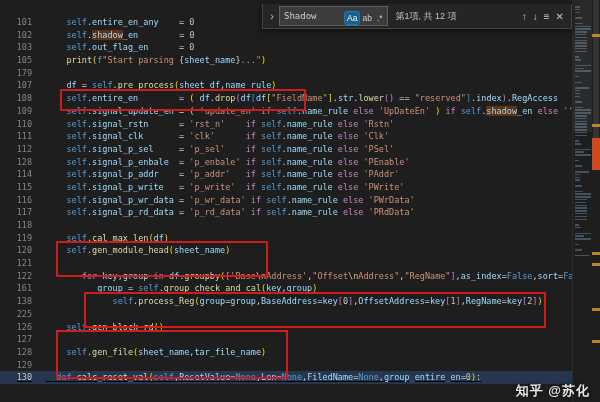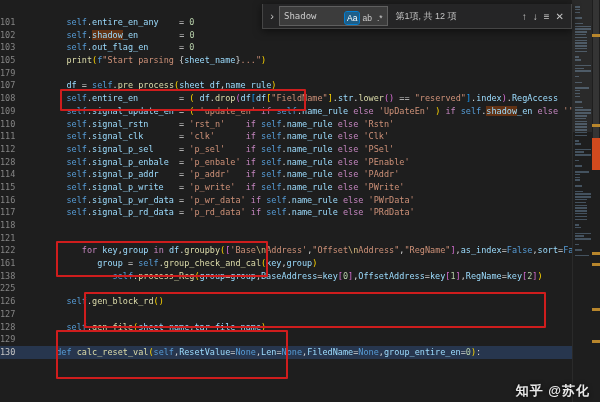--- a/index.html
+++ b/index.html
@@ -2,23 +2,23 @@
 <html><head>
 <meta charset="utf-8">
 <style>
   html,body{margin:0;padding:0;background:#111;}
   #screen{position:relative;width:600px;height:402px;background:#1e1e1e;overflow:hidden;
           font-family:"Liberation Sans",sans-serif;}
   
   .code-pane{position:absolute;left:0;top:0;width:573px;bottom:0;padding-top:16px;overflow:hidden;}
   .code-line{display:flex;height:12.7px;line-height:12.7px;
              font-family:"DejaVu Sans Mono",monospace;font-size:8.5px;}
-  .code-line.current{background:#27364e;}
+  .code-line.current{background:#27364e;text-decoration:underline;}
   .code-line.current .line-num{color:#c6c6c6;}
-  .line-num{flex:0 0 32px;padding-right:14px;color:#858585;user-select:none;}
+  .line-num{flex:0 0 32px;text-align:right;padding-right:14px;color:#858585;user-select:none;}
   .line-code{flex:1;overflow:hidden;white-space:pre;}
   .tk.t,.tk.o{color:#d4d4d4}
   .tk.v{color:#9cdcfe}
   .tk.k{color:#569cd6}
   .tk.kc{color:#c586c0}
   .tk.f{color:#dcdcaa}
   .tk.s{color:#ce9178}
   .tk.e{color:#d7ba7d}
   .tk.n{color:#b5cea8}
   .tk.b1{color:#ffd700}
@@ -120,20 +120,28 @@
           <div class="line-num">116</div>
           <div class="line-code"><span class="tk t">    </span><span class="tk k">self</span><span class="tk t">.</span><span class="tk v">signal_p_wr_data</span><span class="tk t"> </span><span class="tk o">= </span><span class="tk s">'p_wr_data'</span><span class="tk t"> </span><span class="tk kc">if</span><span class="tk t"> </span><span class="tk k">self</span><span class="tk t">.</span><span class="tk v">name_rule</span><span class="tk t"> </span><span class="tk kc">else</span><span class="tk t"> </span><span class="tk s">'PWrData'</span></div>
         </div>
         <div class="code-line">
           <div class="line-num">117</div>
           <div class="line-code"><span class="tk t">    </span><span class="tk k">self</span><span class="tk t">.</span><span class="tk v">signal_p_rd_data</span><span class="tk t"> </span><span class="tk o">= </span><span class="tk s">'p_rd_data'</span><span class="tk t"> </span><span class="tk kc">if</span><span class="tk t"> </span><span class="tk k">self</span><span class="tk t">.</span><span class="tk v">name_rule</span><span class="tk t"> </span><span class="tk kc">else</span><span class="tk t"> </span><span class="tk s">'PRdData'</span></div>
         </div>
         <div class="code-line">
           <div class="line-num">118</div>
           <div class="line-code"></div>
+        </div>
+        <div class="code-line">
+          <div class="line-num">119</div>
+          <div class="line-code"><span class="tk t">    </span><span class="tk k">self</span><span class="tk t">.</span><span class="tk f">cal_max_len</span><span class="tk b1">(</span><span class="tk v">df</span><span class="tk b1">)</span></div>
+        </div>
+        <div class="code-line">
+          <div class="line-num">120</div>
+          <div class="line-code"><span class="tk t">    </span><span class="tk k">self</span><span class="tk t">.</span><span class="tk f">gen_module_head</span><span class="tk b1">(</span><span class="tk v">sheet_name</span><span class="tk b1">)</span></div>
         </div>
         <div class="code-line">
           <div class="line-num">121</div>
           <div class="line-code"></div>
         </div>
         <div class="code-line">
           <div class="line-num">122</div>
           <div class="line-code"><span class="tk t">       </span><span class="tk kc">for</span><span class="tk t"> </span><span class="tk v">key</span><span class="tk t">,</span><span class="tk v">group</span><span class="tk t"> </span><span class="tk kc">in</span><span class="tk t"> </span><span class="tk v">df</span><span class="tk t">.</span><span class="tk f">groupby</span><span class="tk b1">(</span><span class="tk b2">[</span><span class="tk s">'Base</span><span class="tk e">\n</span><span class="tk s">Address'</span><span class="tk t">,</span><span class="tk s">"Offset</span><span class="tk e">\n</span><span class="tk s">Address"</span><span class="tk t">,</span><span class="tk s">"RegName"</span><span class="tk b2">]</span><span class="tk t">,</span><span class="tk v">as_index</span><span class="tk o">=</span><span class="tk k">False</span><span class="tk t">,</span><span class="tk v">sort</span><span class="tk o">=</span><span class="tk k">False</span></div>
         </div>
         <div class="code-line">

